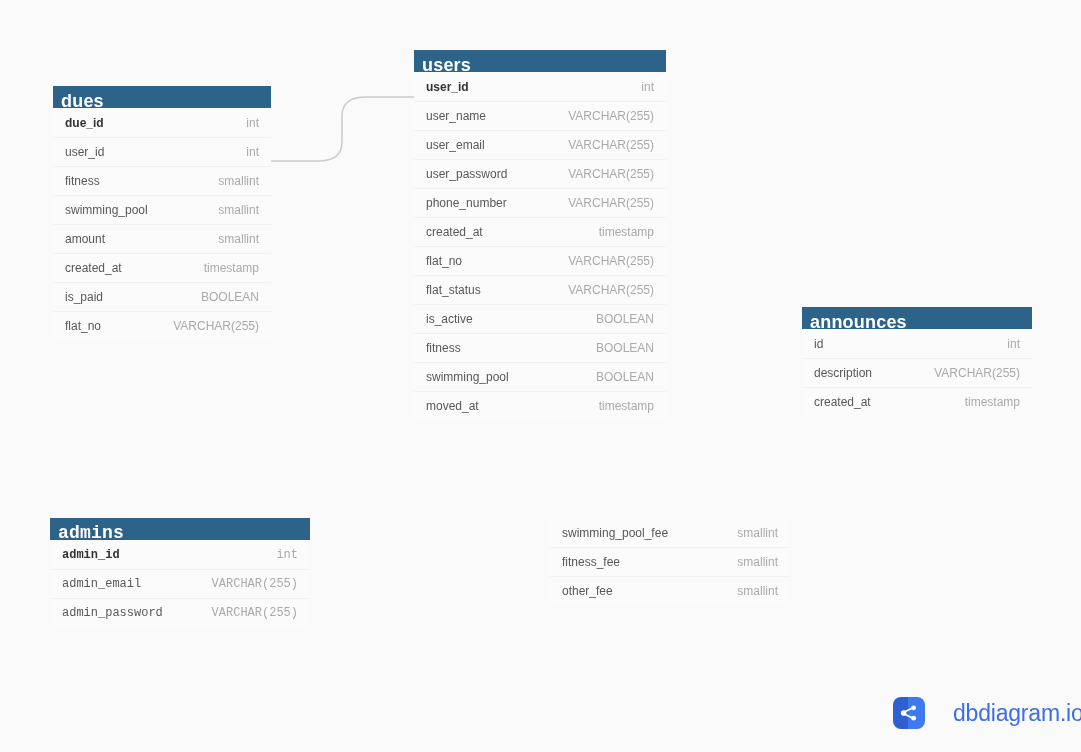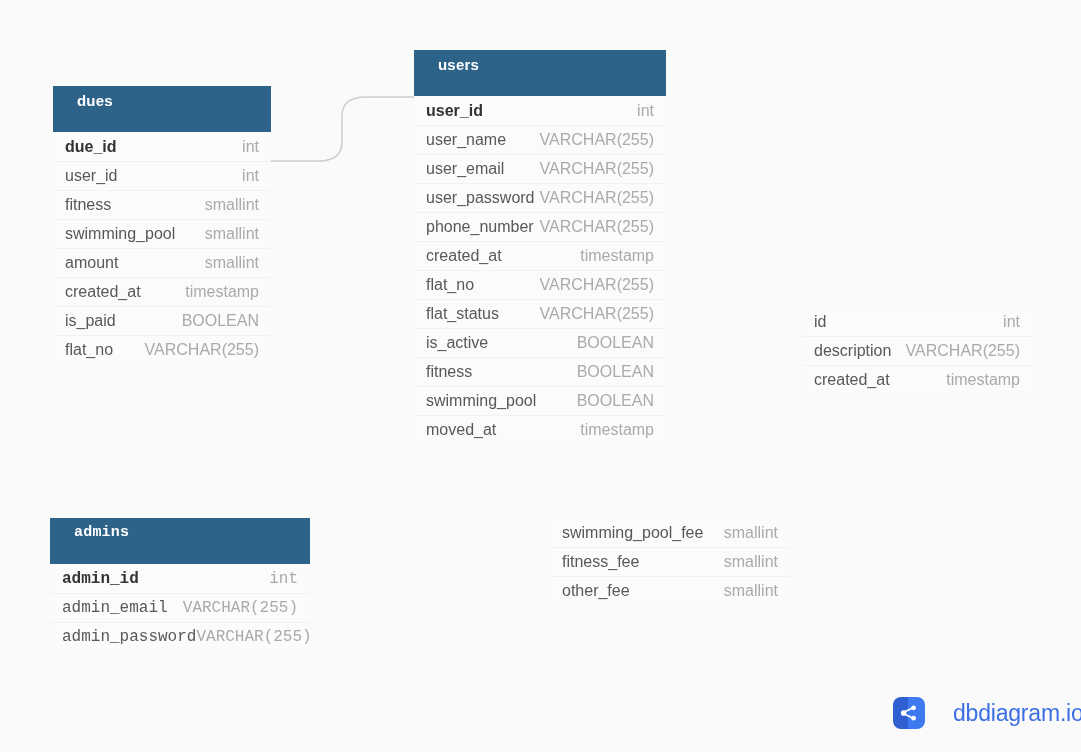--- a/index.html
+++ b/index.html
@@ -31,40 +31,41 @@
   }
   .table {
     position: absolute;
     background: #fbfbfb;
     z-index: 2;
     box-shadow: 0 0 0 0 rgba(0,0,0,0);
   }
   .table-header {
     background: #2e6389;
     color: #ffffff;
-    font-size: 15px;
+    font-size: 18px;
     font-weight: bold;
-    height: 46px;
+    height: 22px;
     line-height: 30px;
-    padding: 0 0 0 24px;
+    padding: 0 0 0 8px;
     box-sizing: border-box;
     letter-spacing: 0.2px;
   }
   .table-body {
     padding: 0;
   }
   .field-row {
     display: flex;
     align-items: center;
     justify-content: space-between;
     height: 29px;
     padding: 0 12px;
     box-sizing: border-box;
-    font-size: 16px;
+    font-size: 12px;
     border-top: 1px solid #f2f2f2;
+    gap: 35px;
   }
   .field-row:first-child {
     border-top: none;
   }
   .field-name {
     color: #585858;
     white-space: nowrap;
   }
   .field-row.pk .field-name {
     font-weight: bold;
@@ -202,20 +203,21 @@
         <span class="field-type">BOOLEAN</span>
       </div>
       <div class="field-row">
         <span class="field-name">moved_at</span>
         <span class="field-type">timestamp</span>
       </div>
     </div>
   </div>
 
   <div class="table" id="table-announces">
+    <div class="table-header">announces</div>
     <div class="table-body">
       <div class="field-row">
         <span class="field-name">id</span>
         <span class="field-type">int</span>
       </div>
       <div class="field-row">
         <span class="field-name">description</span>
         <span class="field-type">VARCHAR(255)</span>
       </div>
       <div class="field-row">

